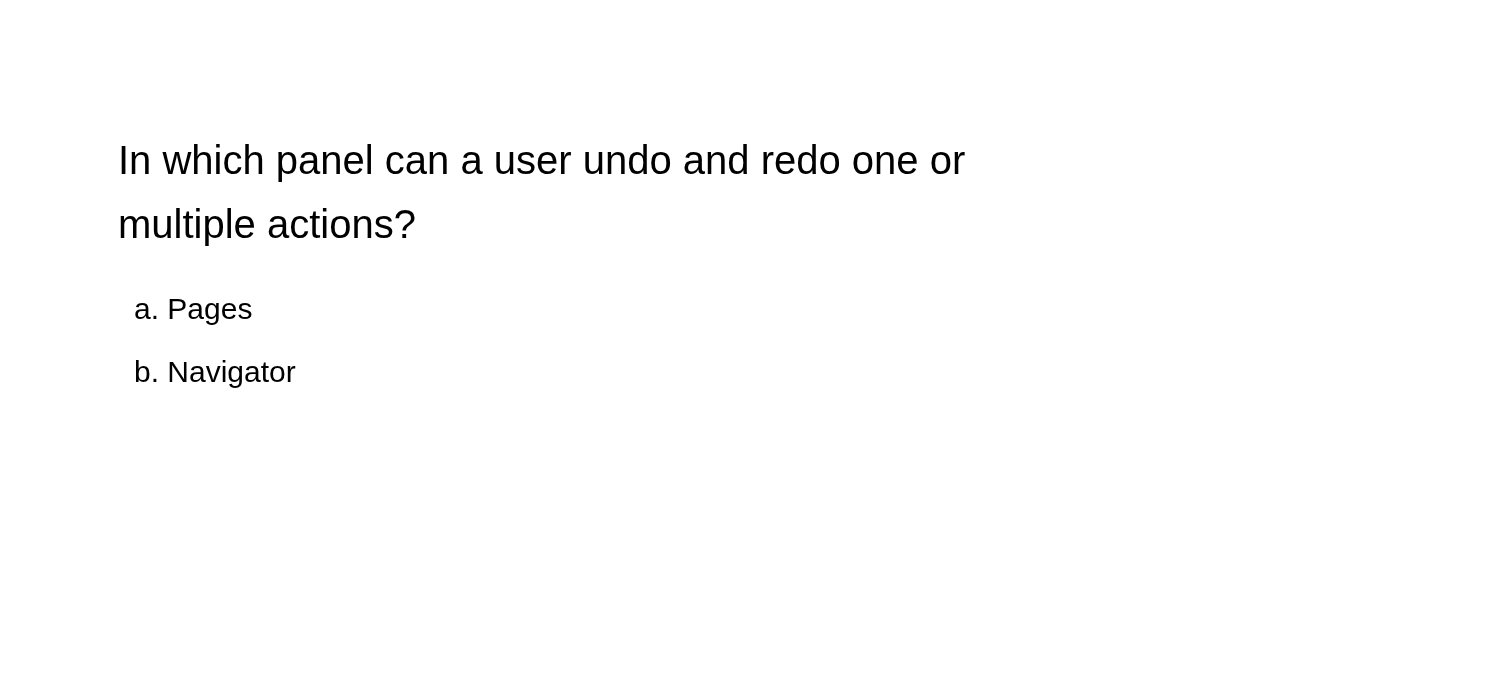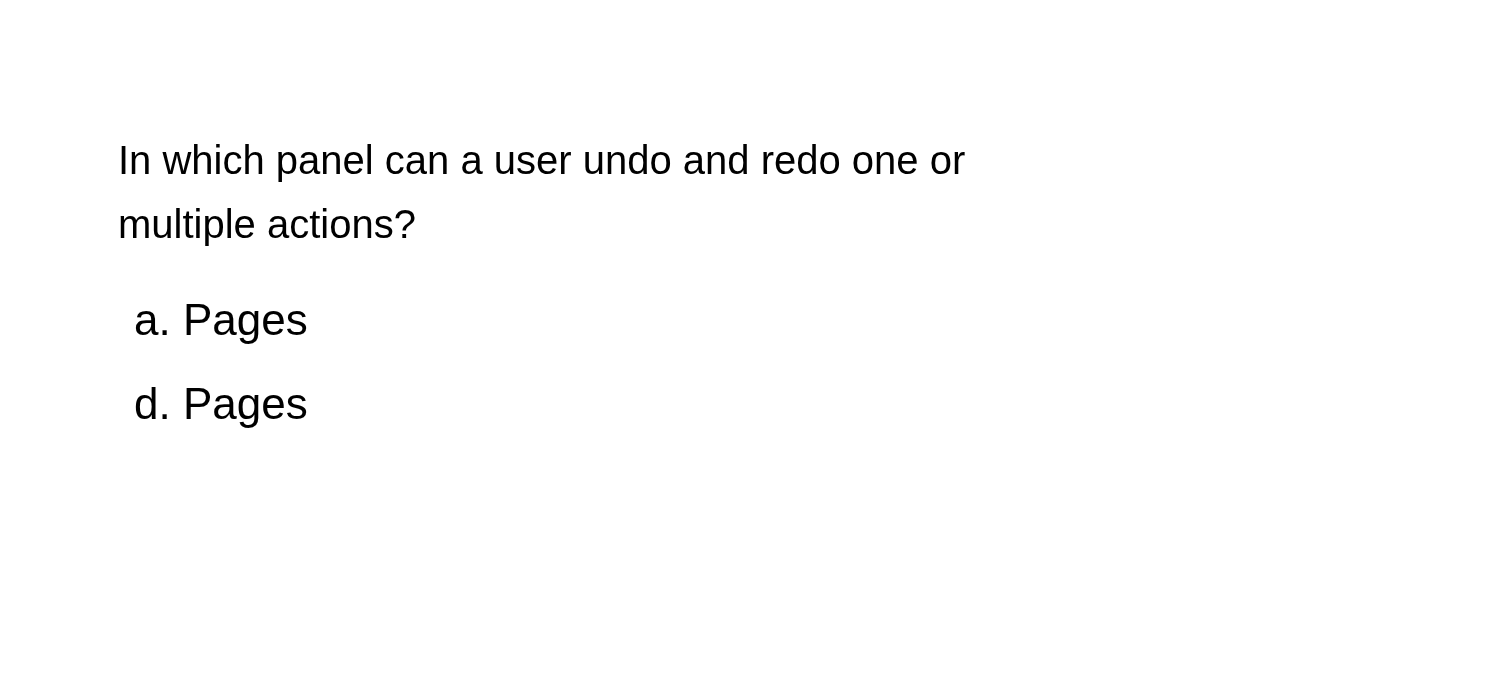--- a/index.html
+++ b/index.html
@@ -15,28 +15,28 @@
       color: #000000;
       padding: 80px 70px;
     }
     .question {
       font-size: 40px;
       line-height: 1.6;
       margin-bottom: 30px;
       max-width: 950px;
     }
     .options {
-      font-size: 44px;
+      font-size: 30px;
       line-height: 1.55;
     }
     .option {
       display: block;
     }
   </style>
 </head>
 <body>
 
 <div class="question">In which panel can a user undo and redo one or multiple actions?</div>
 
 <div class="options">
   <span class="option">a. Pages</span>
-  <span class="option">d. Pages</span>
+  <span class="option">b. Navigator</span>
 </div>
 
 </body></html>

